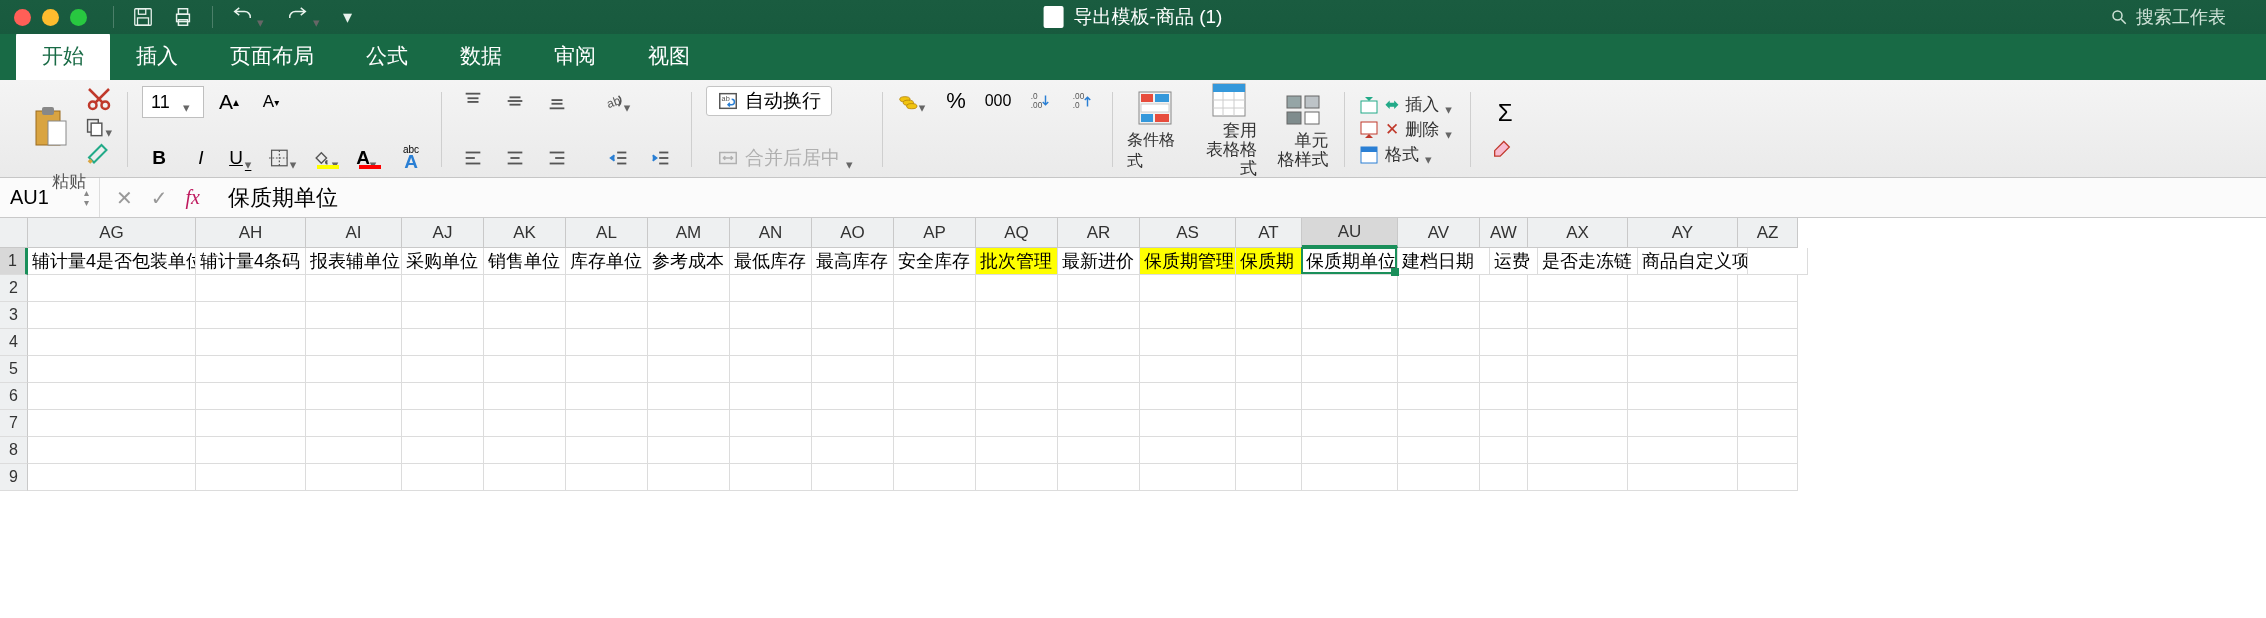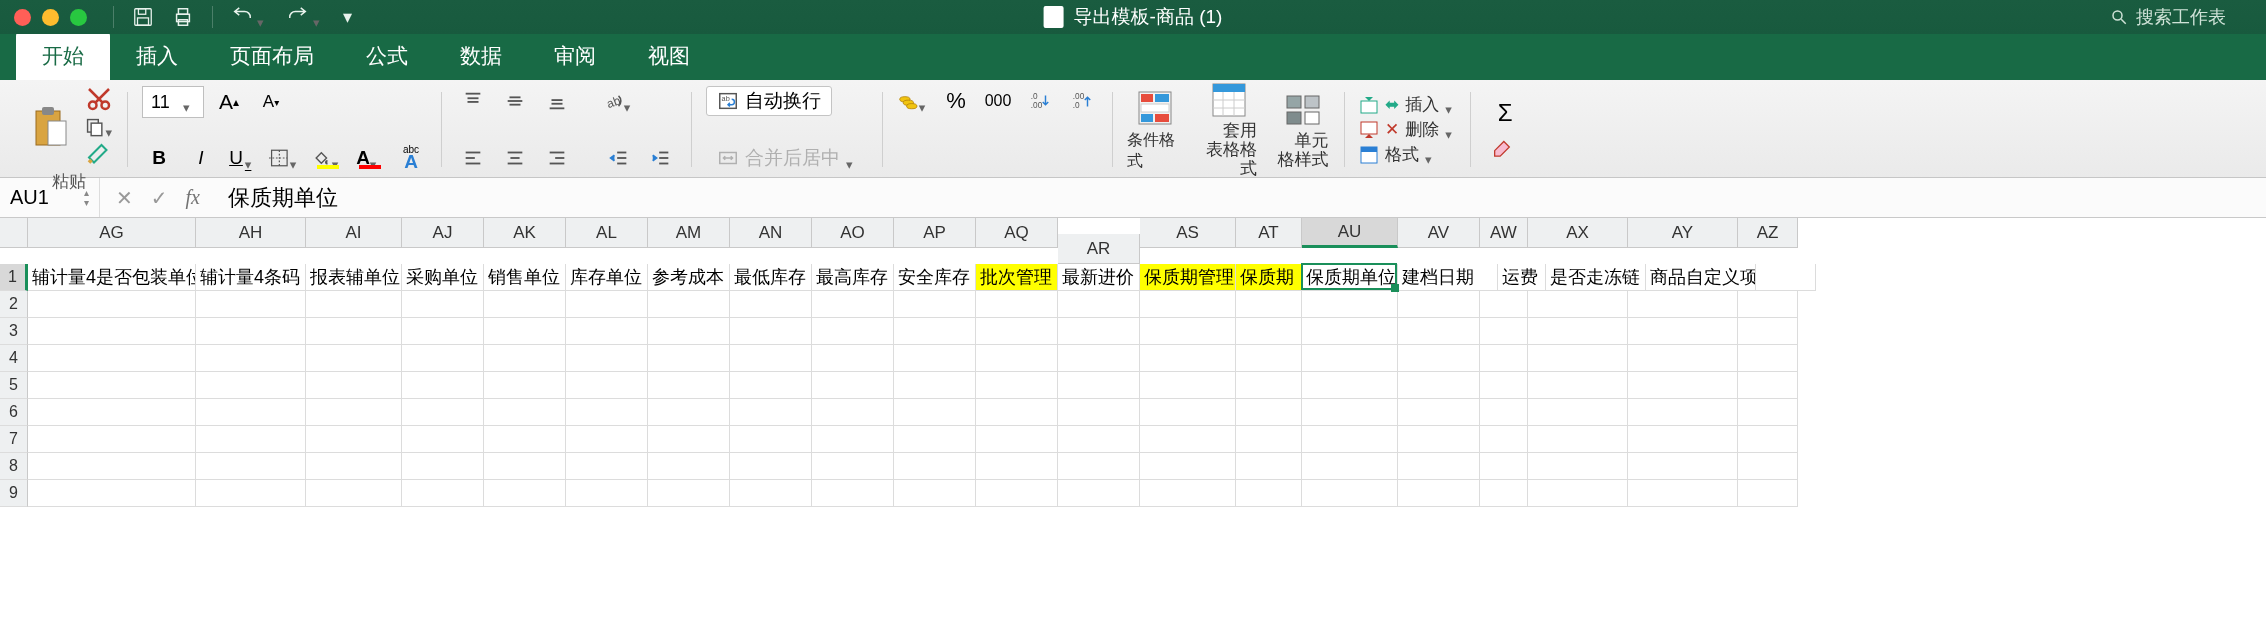--- a/index.html
+++ b/index.html
@@ -58,21 +58,21 @@
 
 .cellops { display:flex; flex-direction:column; gap:2px; font-size:17px; color:#333; }
 .cellops .r { display:flex; align-items:center; gap:6px; }
 .cellops svg { width:20px; height:20px; }
 
 
 .fbar { height: 40px; border-bottom: 1px solid #c9c9c9; display:flex; align-items:center; background:#fbfbfb; }
 .namebox { width: 100px; padding:0 10px; font-size:20px; border-right:1px solid #ddd; display:flex;align-items:center;justify-content:space-between; height:100%; }
 .namebox .stepper { display:flex;flex-direction:column; font-size:10px; color:#888; line-height:1; }
 .fbtns { display:flex; align-items:center; gap:18px; padding:0 16px; color:#999; font-size:20px; }
-.fx { font-style: italic; font-family: Georgia, serif; color:#737373; }
+.fx { font-style: italic; font-family: Georgia, serif; color:#be185d; }
 .finput { flex:1; padding:0 12px; font-size:22px; }
 
 
 .grid { display:flex; }
 .corner { width:28px; height:30px; background:#eef0f1; border-right:1px solid #c9c9c9; border-bottom:1px solid #c9c9c9; }
 .colheads { display:flex; }
 .ch { height:30px; background:#eef0f1; border-right:1px solid #c9c9c9; border-bottom:1px solid #c9c9c9; text-align:center; font-size:17px; color:#333; display:flex;align-items:center;justify-content:center; }
 .ch.active { background:#d8d8d8; border-bottom:3px solid #1a8f5a; }
 .rowheads { width:28px; }
 .rh { height:27px; background:#eef0f1; border-right:1px solid #c9c9c9; border-bottom:1px solid #dcdcdc; text-align:center; font-size:16px; color:#333; display:flex;align-items:center;justify-content:center; }
@@ -452,21 +452,21 @@
         <div class="ch" style="width: 110px;">AH</div>
         <div class="ch" style="width: 96px;">AI</div>
         <div class="ch" style="width: 82px;">AJ</div>
         <div class="ch" style="width: 82px;">AK</div>
         <div class="ch" style="width: 82px;">AL</div>
         <div class="ch" style="width: 82px;">AM</div>
         <div class="ch" style="width: 82px;">AN</div>
         <div class="ch" style="width: 82px;">AO</div>
         <div class="ch" style="width: 82px;">AP</div>
         <div class="ch" style="width: 82px;">AQ</div>
-        <div class="ch" style="width: 82px; margin-top: 16px;">AR</div>
+        <div class="ch" style="width: 82px;">AR</div>
         <div class="ch" style="width: 96px;">AS</div>
         <div class="ch" style="width: 66px;">AT</div>
         <div class="ch active" style="width: 96px;">AU</div>
         <div class="ch" style="width: 82px;">AV</div>
         <div class="ch" style="width: 48px;">AW</div>
         <div class="ch" style="width: 100px;">AX</div>
         <div class="ch" style="width: 110px;">AY</div>
         <div class="ch" style="width: 60px;">AZ</div>
       </div>
   </div>
@@ -492,21 +492,21 @@
           <div class="cell" style="width: 82px;">库存单位</div>
           <div class="cell" style="width: 82px;">参考成本</div>
           <div class="cell" style="width: 82px;">最低库存</div>
           <div class="cell" style="width: 82px;">最高库存</div>
           <div class="cell" style="width: 82px;">安全库存</div>
           <div class="cell hl" style="width: 82px;">批次管理</div>
           <div class="cell" style="width: 82px;">最新进价</div>
           <div class="cell hl" style="width: 96px;">保质期管理</div>
           <div class="cell hl" style="width: 66px;">保质期</div>
           <div class="cell" style="width: 96px;">保质期单位</div>
-          <div class="cell" style="width: 100px;">建档日期</div>
+          <div class="cell" style="width: 92px;">建档日期</div>
           <div class="cell" style="width: 48px;">运费</div>
           <div class="cell" style="width: 100px;">是否走冻链</div>
           <div class="cell" style="width: 110px;">商品自定义项</div>
           <div class="cell" style="width: 60px;"></div>
         </div>
         <div class="gridrow">
           <div class="cell" style="width: 168px;"></div>
           <div class="cell" style="width: 110px;"></div>
           <div class="cell" style="width: 96px;"></div>
           <div class="cell" style="width: 82px;"></div>

